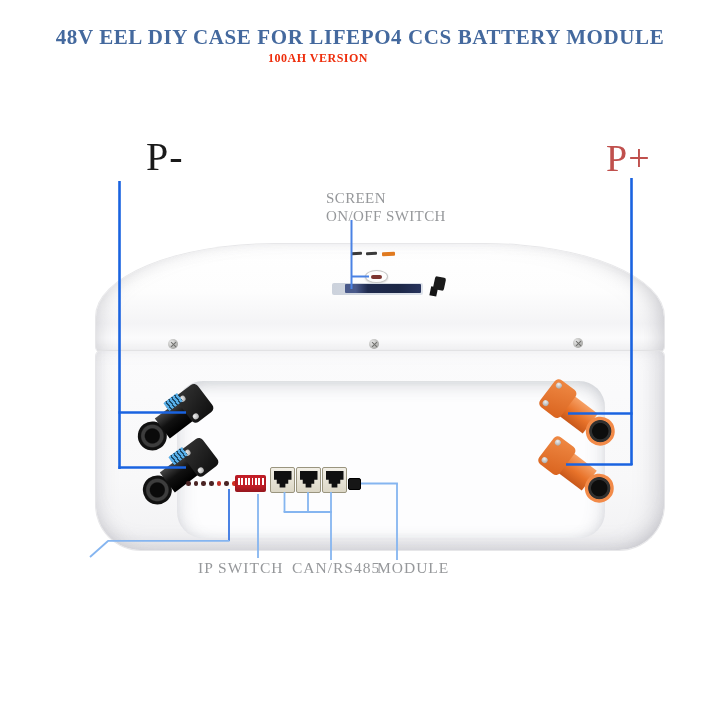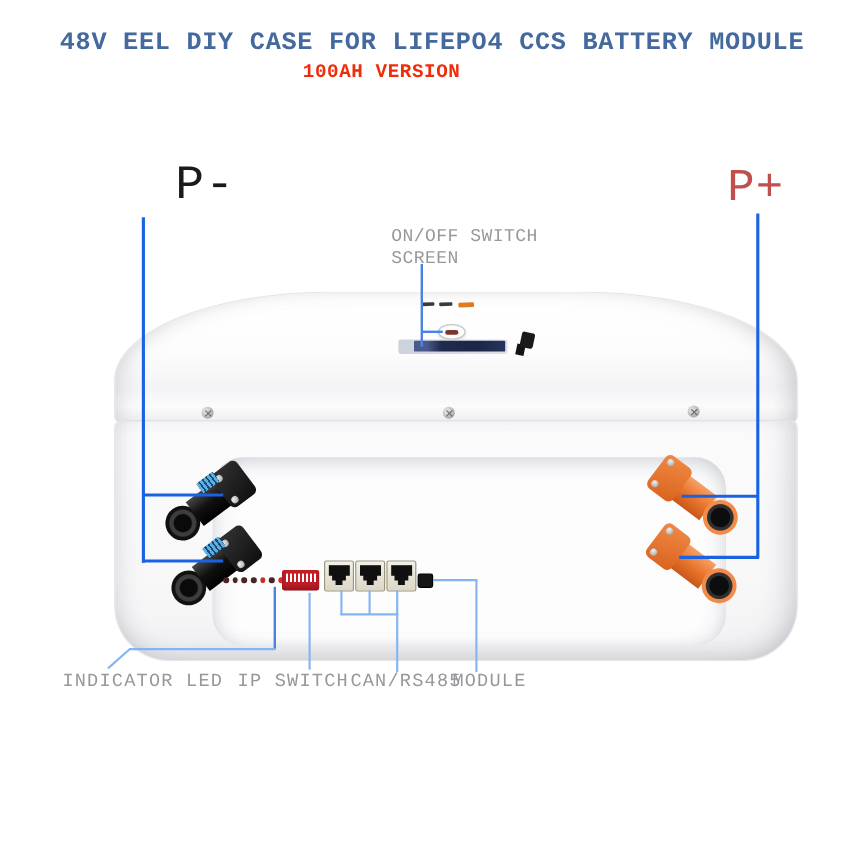--- a/index.html
+++ b/index.html
@@ -1,23 +1,23 @@
 <!DOCTYPE html>
 <html style="--title_blue: #44699E; --subtitle_red: #EE2D0B; --terminal_negative: #1A1A1A; --terminal_positive: #C0504D; --label_gray: #96989B; --callout_strong: #1A63E0; --callout_medium: #4A82E4; --callout_light: #85B5F0; --connector_orange: #E8732A; --dip_red: #C41E28; --screen_navy: #1F2A4D; --accent_orange: #E07A20;"><head>
 <meta charset="utf-8">
 <style>
   html,body{margin:0;padding:0;background:#fff;}
   .canvas{position:relative;width:720px;height:720px;background:#fff;overflow:hidden;
-          font-family:Liberation Mono, monospace;}
+          font-family:Liberation Serif, serif;}
 
   
   .title{position:absolute;top:25px;left:0;width:720px;text-align:center;
          font-size:21px;font-weight:700;letter-spacing:.6px;color:var(--title_blue);}
   .subtitle{position:absolute;top:51px;left:0;width:636px;text-align:center;
-         font-size:16px;font-weight:700;letter-spacing:.5px;color:var(--subtitle_red);}
+         font-size:12px;font-weight:700;letter-spacing:.5px;color:var(--subtitle_red);}
 
   
   .p-minus{position:absolute;left:146px;top:133px;font-size:40px;font-weight:400;
            color:var(--terminal_negative);letter-spacing:1px;}
   .p-plus{position:absolute;left:606px;top:136px;font-size:38px;font-weight:400;
           color:var(--terminal_positive);letter-spacing:1px;}
 
   
   .screen-label{position:absolute;left:326px;top:189px;font-size:15px;line-height:18px;
                 color:var(--label_gray);letter-spacing:.4px;}
@@ -114,22 +114,22 @@
 
 <div class="canvas">
 
   <div class="title">48V EEL DIY CASE FOR LIFEPO4 CCS BATTERY MODULE</div>
   <div class="subtitle">100AH VERSION</div>
 
   <div class="p-minus">P-</div>
   <div class="p-plus">P+</div>
 
   <div class="screen-label">
+    <div>SCREEN</div>
     <div>ON/OFF SWITCH</div>
-    <div>SCREEN</div>
   </div>
 
   <div class="lid"></div>
   <div class="body"></div>
   <div class="recess"></div>
 
   <span class="dash d1"></span>
   <span class="dash d2"></span>
   <span class="dash d3"></span>
   <div class="onoff">
@@ -218,18 +218,17 @@
     <line class="ln-light" x1="258" y1="494" x2="258" y2="558"></line>
     <line class="ln-light" x1="284.5" y1="492" x2="284.5" y2="512"></line>
     <line class="ln-light" x1="308" y1="492" x2="308" y2="512"></line>
     <line class="ln-light" x1="331" y1="492" x2="331" y2="512"></line>
     <line class="ln-light" x1="283.6" y1="512" x2="331.9" y2="512"></line>
     <line class="ln-light" x1="331" y1="512" x2="331" y2="560"></line>
     <line class="ln-light" x1="361" y1="483.5" x2="397.9" y2="483.5"></line>
     <line class="ln-light" x1="397" y1="483.5" x2="397" y2="560"></line>
   </svg>
 
-  <div class="bot-label lbl-led">INDICATOR LED</div>
   <div class="bot-label lbl-ip">IP SWITCH</div>
   <div class="bot-label lbl-can">CAN/RS485</div>
   <div class="bot-label lbl-reset">MODULE</div>
 
 </div>
 
 </body></html>

